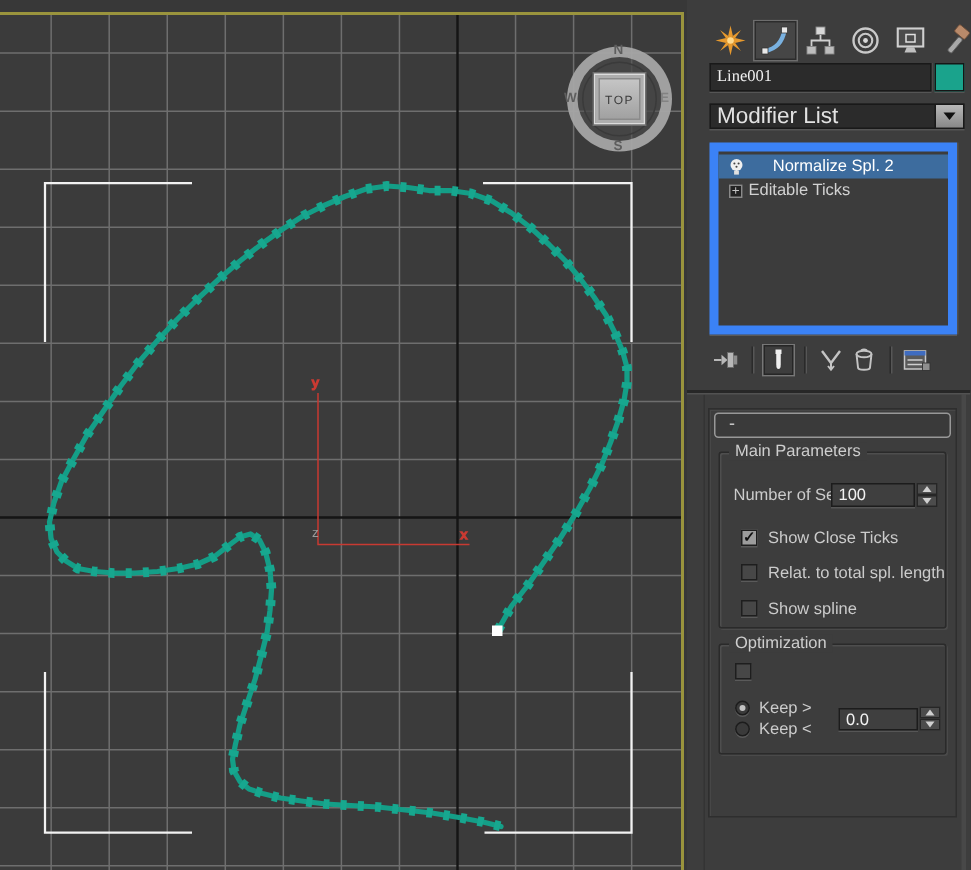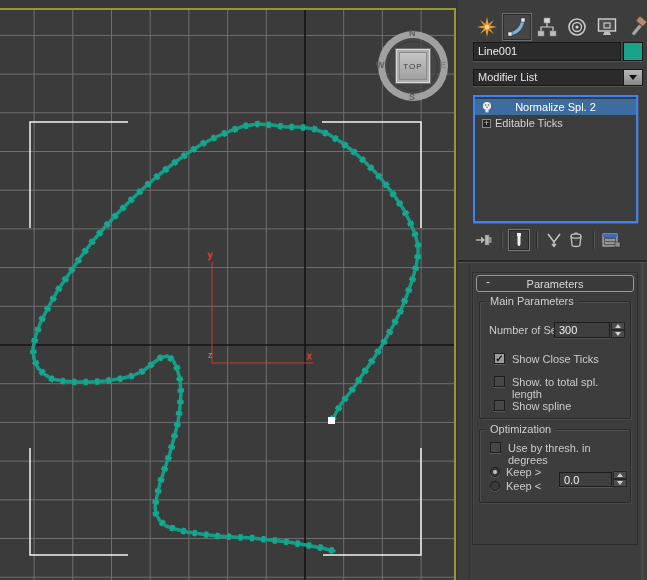--- a/index.html
+++ b/index.html
@@ -31,37 +31,37 @@
 
   
   .panel { position:absolute; left:458px; top:0; width:189px; height:580px; background:#3d3d3d; }
   .scroll-edge-l { position:absolute; left:11px; top:263px; width:1px; height:317px; background:#343434; }
   .scroll-edge-r { position:absolute; right:3px; top:263px; width:3px; height:317px; background:#484848; }
 
   .tabbar { position:absolute; left:14px; top:13px; height:28px; display:flex; }
   .tab { width:30px; height:28px; display:flex; align-items:center; justify-content:center; position:relative; }
   .tab.active { background:#464646; box-shadow: inset 0 0 0 1px #6d6d6d, inset 0 0 0 2px #2c2c2c; }
 
-  .name-row { position:absolute; left:15px; top:42px; width:170px; height:29px; }
+  .name-row { position:absolute; left:15px; top:42px; width:170px; height:29px;font-family:Liberation Serif, serif; }
   .name-field { position:absolute; left:0; top:0; width:148px; height:19px; background:#2b2b2b;
      border:1px solid #191919; box-shadow: 0 1px 0 #555, 1px 0 0 #4a4a4a; color:#efefef;
      font-size:11px; line-height:17px; padding-left:4px; }
   .color-swatch { position:absolute; left:150px; top:0; width:20px; height:19px; border:1px solid #161616;
      box-shadow: 0 1px 0 #555; }
 
   .combo { position:absolute; left:15px; top:69px; width:170px; height:17px; background:#2b2b2b;
-     border:1px solid #191919; box-shadow:0 1px 0 #555; color:#e2e2e2; font-size:11px; line-height:15px; padding-left:4px; }
+     border:1px solid #191919; box-shadow:0 1px 0 #555; color:#e2e2e2; font-size:15px; line-height:15px; padding-left:4px; }
   .combo-btn { position:absolute; right:0px; top:0px; width:19px; height:15px;
      background:linear-gradient(#b8b8b8,#888); border-left:1px solid #191919;
      display:flex; align-items:center; justify-content:center; }
   .combo-btn .arr { width:0; height:0; border-left:4px solid transparent; border-right:4px solid transparent;
      border-top:5px solid #101010; }
 
   .stack { position:absolute; left:15px; top:95px; width:165px; height:128px; background:#3c3c3c;
-     border:2px solid #3b82f6; box-shadow: 0 1px 0 #5a5a5a, 1px 0 0 #505050; }
+     border:6px solid #3b82f6; box-shadow: 0 1px 0 #5a5a5a, 1px 0 0 #505050; }
   .stack-row { height:16px; display:flex; align-items:center; font-size:11px; color:#d2d2d2; position:relative; }
   .stack-row.selected { background:#3d6c9e; color:#fff; }
   .stack-row .rowlabel-center { position:absolute; left:0; right:0; text-align:center; }
   .stack-row .rowlabel { margin-left:4px; }
   .bulb { margin-left:6px; width:12px; height:13px; }
   .plusbox { margin-left:7px; width:9px; height:9px; background:#232323; border:1px solid #8a8a8a;
      color:#c5c5c5; font-size:9px; line-height:7px; text-align:center; }
 
   .stack-tools { position:absolute; left:15px; top:228px; width:170px; height:23px; display:flex; align-items:center; }
   .stack-tools .sep { width:1px; height:18px; background:#2a2a2a; box-shadow:1px 0 0 #565656; margin:0 6px; }
@@ -302,51 +302,49 @@
         <rect x="14" y="11" width="5" height="5" fill="#8f8f8f" stroke="#333" stroke-width="0.6"></rect>
       </svg>
     </div>
   </div>
 
   <div class="panel-divider"></div>
 
   <div class="rollout">
     <div class="rollout-header">
       <span class="minus">-</span>
-      <span class="title">Parameters</span>
     </div>
 
     <div class="group g-main">
       <span class="legend">Main Parameters</span>
       <span class="plabel" style="left:9px; top:22px;">Number of Seg</span>
-      <div class="spinfield" style="left:74px; top:20px; width:56px;">300</div>
+      <div class="spinfield" style="left:74px; top:20px; width:56px;">100</div>
       <div class="spinner" style="left:131px; top:20px;">
         <div>
             <span class="tri-up"></span>
           </div>
         <div>
             <span class="tri-dn"></span>
           </div>
       </div>
 
       <span class="cb checked" style="left:14px; top:51px;">✓</span>
       <span class="plabel" style="left:32px; top:51px;">Show Close Ticks</span>
 
       <span class="cb" style="left:14px; top:74px;"></span>
-      <span class="plabel" style="left:32px; top:74px;">Show. to total spl. length</span>
+      <span class="plabel" style="left:32px; top:74px;">Relat. to total spl. length</span>
 
       <span class="cb" style="left:14px; top:98px;"></span>
       <span class="plabel" style="left:32px; top:98px;">Show spline</span>
     </div>
 
     <div class="group g-opt">
       <span class="legend">Optimization</span>
 
       <span class="cb" style="left:10px; top:12px;"></span>
-      <span class="plabel" style="left:28px; top:12px;">Use by thresh. in degrees</span>
 
       <span class="radio" style="left:10px; top:37px;">
           <span class="dot"></span>
         </span>
       <span class="plabel" style="left:26px; top:36px;">Keep &gt;</span>
 
       <span class="radio" style="left:10px; top:51px;"></span>
       <span class="plabel" style="left:26px; top:50px;">Keep &lt;</span>
 
       <div class="spinfield" style="left:79px; top:42px; width:53px; height:15px;">0.0</div>

